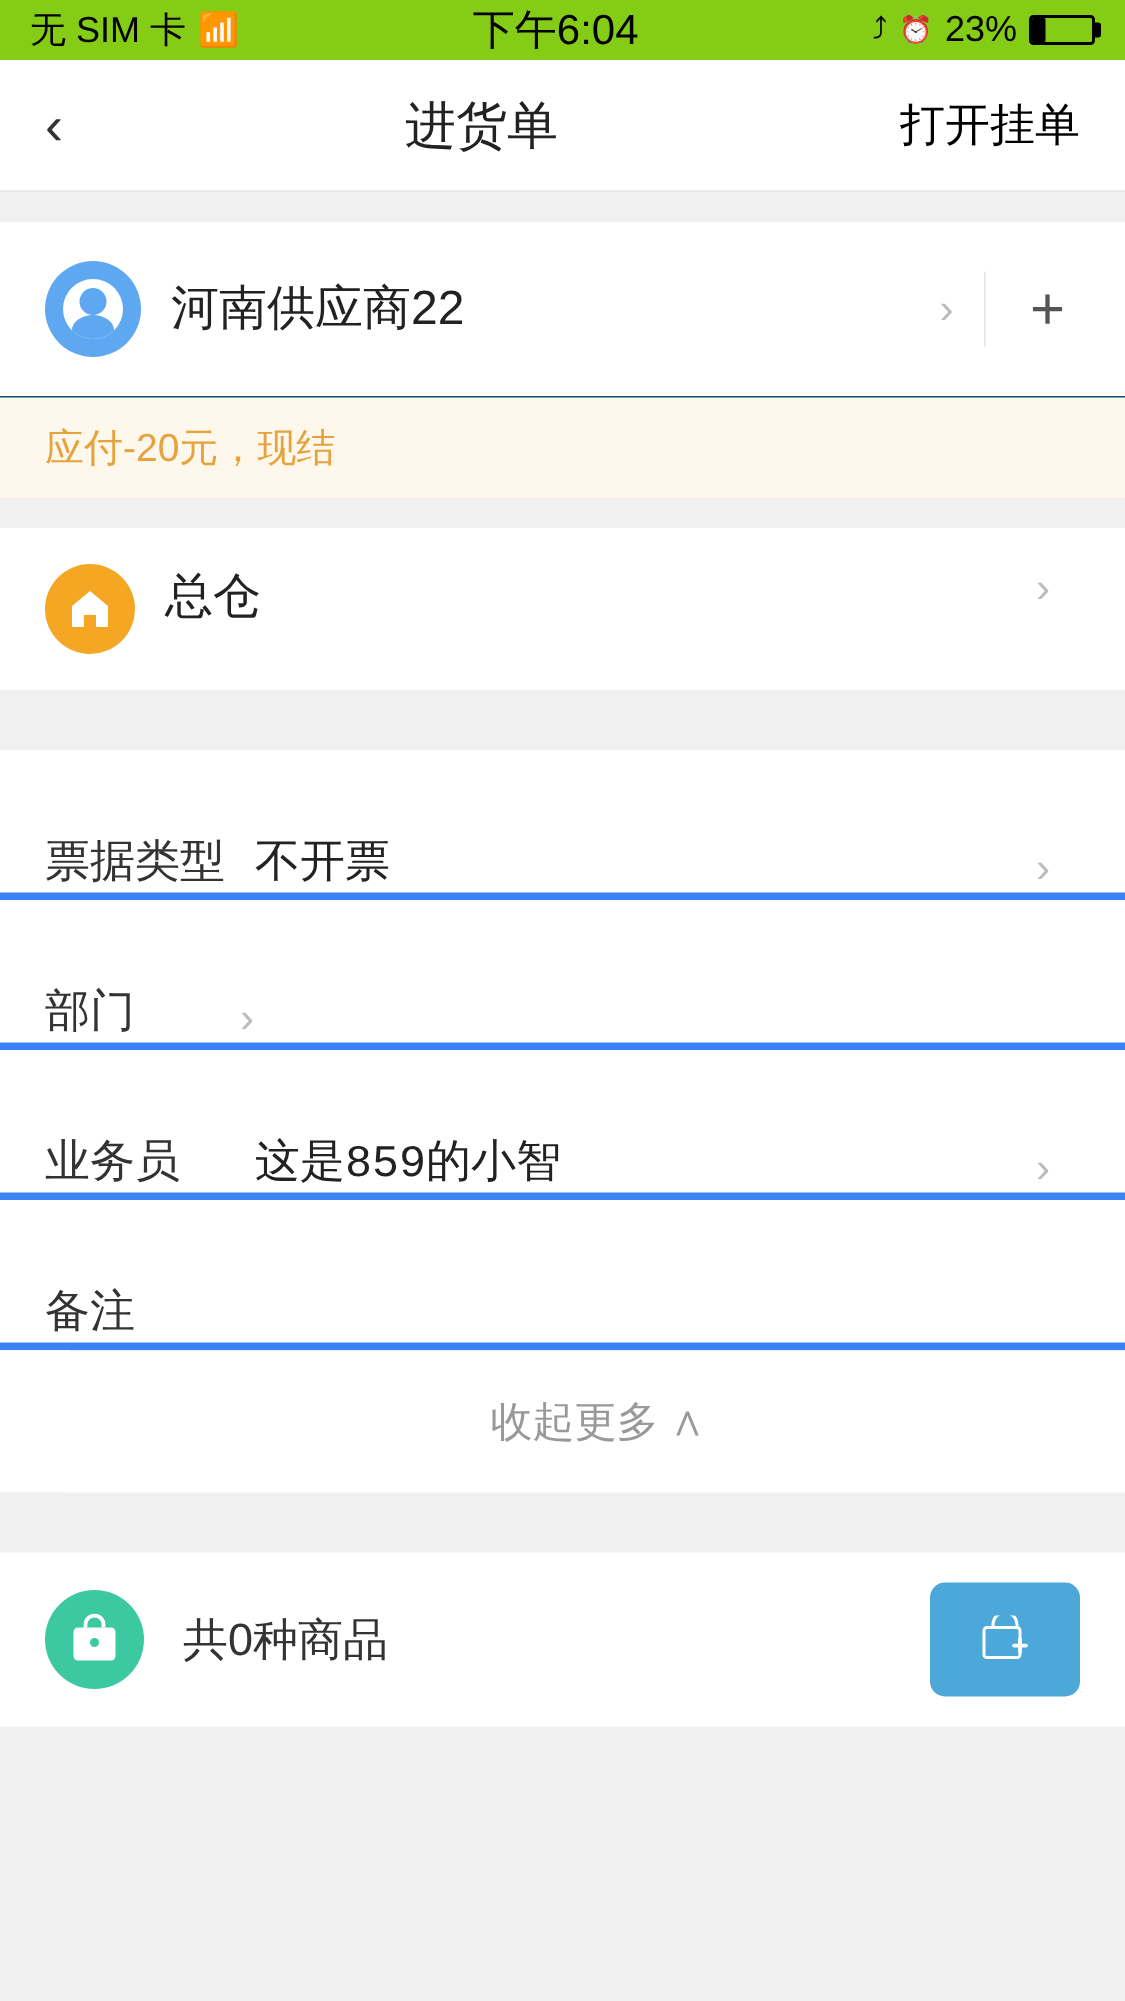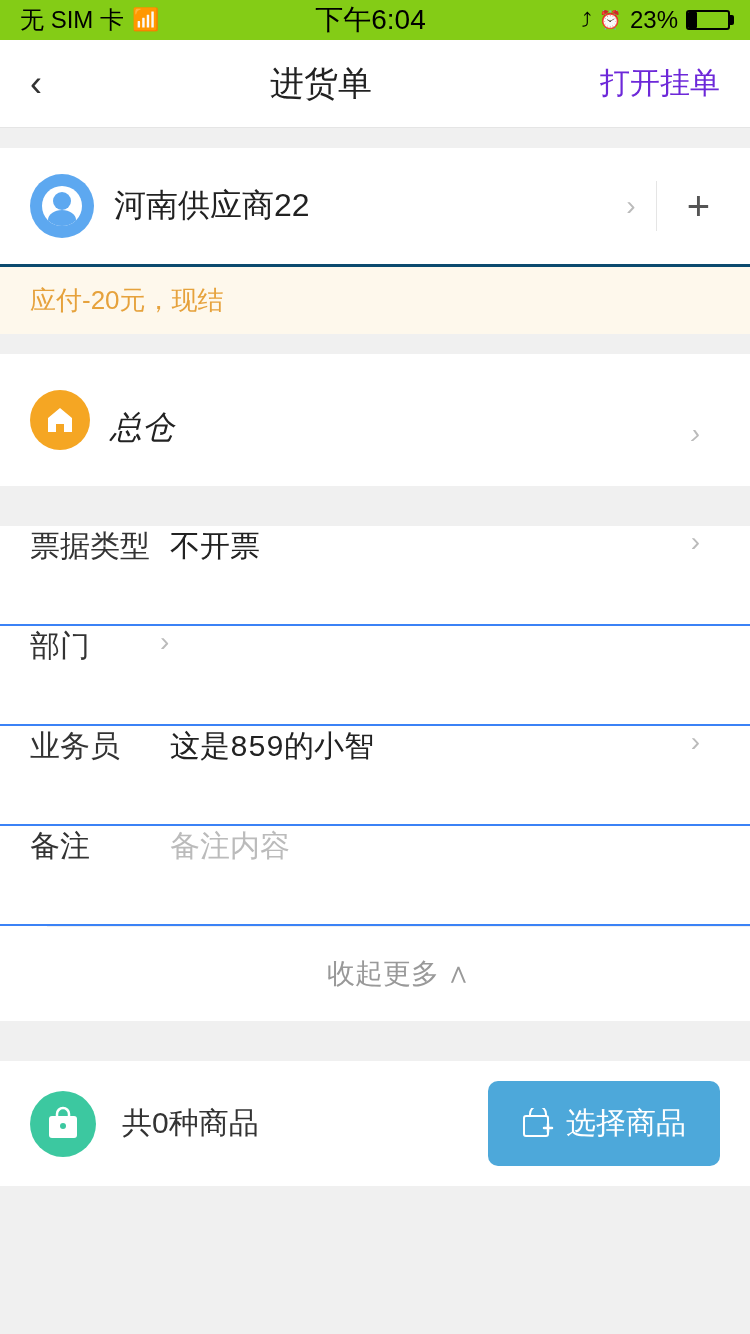--- a/index.html
+++ b/index.html
@@ -67,38 +67,38 @@
       color: #333;
       cursor: pointer;
     }
     .nav-title {
       font-size: 34px;
       font-weight: 500;
       color: #222;
     }
     .nav-action {
       font-size: 30px;
-      color: #6d28d9;
+      color: #000000;
       cursor: pointer;
       text-align: center;
     }
 
     
     .section-gap {
       background: #f0f0f0;
       height: 20px;
     }
 
     
     .supplier-section {
       background: #fff;
       display: flex;
       align-items: center;
       padding: 26px 30px;
-      border-bottom: 3px solid #0c4a6e;
+      border-bottom: 1px solid #0c4a6e;
       position: relative;
     }
     .supplier-avatar {
       width: 64px;
       height: 64px;
       border-radius: 50%;
       background: #5da8f0;
       display: flex;
       align-items: center;
       justify-content: center;
@@ -165,23 +165,22 @@
       color: #e6a23c;
       font-size: 26px;
     }
 
     
 
     
     .warehouse-section {
       background: #fff;
       display: flex;
-      align-items: flex-end;
-      padding: 36px 30px;
-      font-style: italic;
+      align-items: flex-start;
+      padding: 24px 30px;
     }
     .warehouse-icon {
       width: 60px;
       height: 60px;
       border-radius: 50%;
       background: #f5a623;
       display: flex;
       align-items: center;
       justify-content: center;
       margin-right: 20px;
@@ -194,24 +193,24 @@
       color: #222;
     }
 
     
     .form-section {
       background: #fff;
       margin-top: 20px;
     }
     .form-row {
       display: flex;
-      align-items: flex-start;
+      align-items: flex-end;
       padding: 0 30px;
       height: 100px;
-      border-bottom: 2px solid #3b82f6;
+      border-bottom: 5px solid #3b82f6;
     }
     .form-row:last-child {
       border-bottom: none;
     }
     .form-label {
       font-size: 30px;
       color: #333;
       width: 130px;
       flex-shrink: 0;
     }
@@ -353,21 +352,20 @@
     </div>
 
     <div class="form-row">
       <span class="form-label">业务员</span>
       <span class="form-value">这是859的小智</span>
       <span class="chevron-right">›</span>
     </div>
 
     <div class="form-row">
       <span class="form-label">备注</span>
-      <span class="form-placeholder">备注内容</span>
     </div>
 
     <div class="collapse-row">收起更多 ∧</div>
   </div>
 
   <div class="section-gap"></div>
 
   <div class="bottom-bar">
     <div class="product-count-area">
       <div class="product-icon-circle">
@@ -379,17 +377,16 @@
       </div>
       <span class="product-count-text">共0种商品</span>
     </div>
     <div class="select-product-btn">
       <svg width="32" height="32" viewBox="0 0 32 32" fill="none">
         <rect x="2" y="8" width="24" height="20" rx="2" stroke="white" stroke-width="2" fill="none"></rect>
         <path d="M8 8V6a8 8 0 0116 0v2" stroke="white" stroke-width="2" fill="none"></path>
         <line x1="22" y1="20" x2="30" y2="20" stroke="white" stroke-width="2.5" stroke-linecap="round"></line>
         <line x1="26" y1="16" x2="26" y2="24" stroke="white" stroke-width="2.5" stroke-linecap="round"></line>
       </svg>
-      <span>选择商品</span>
     </div>
   </div>
 
 </div>
 
 </body></html>

